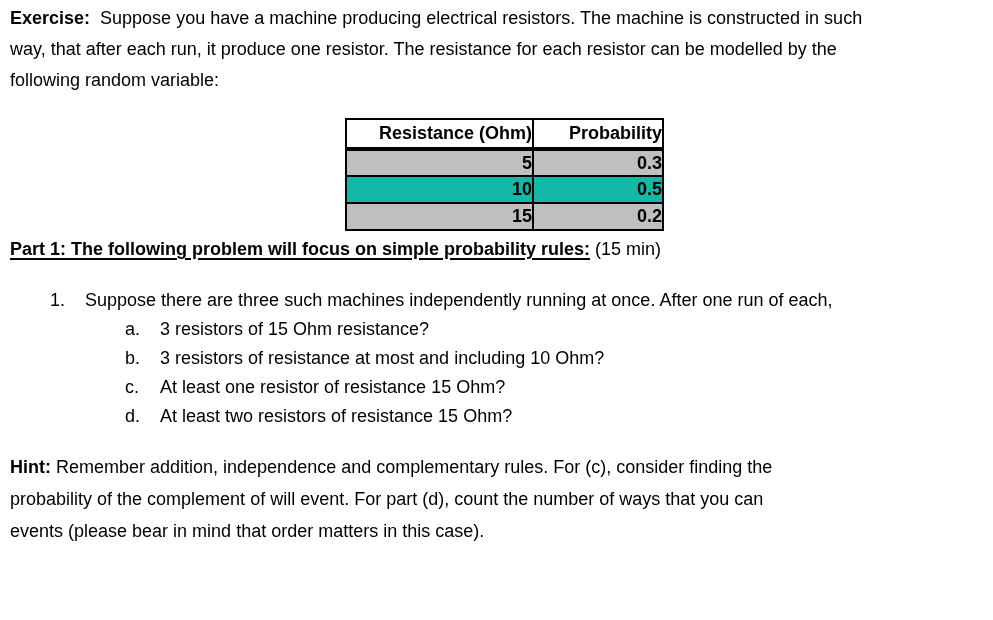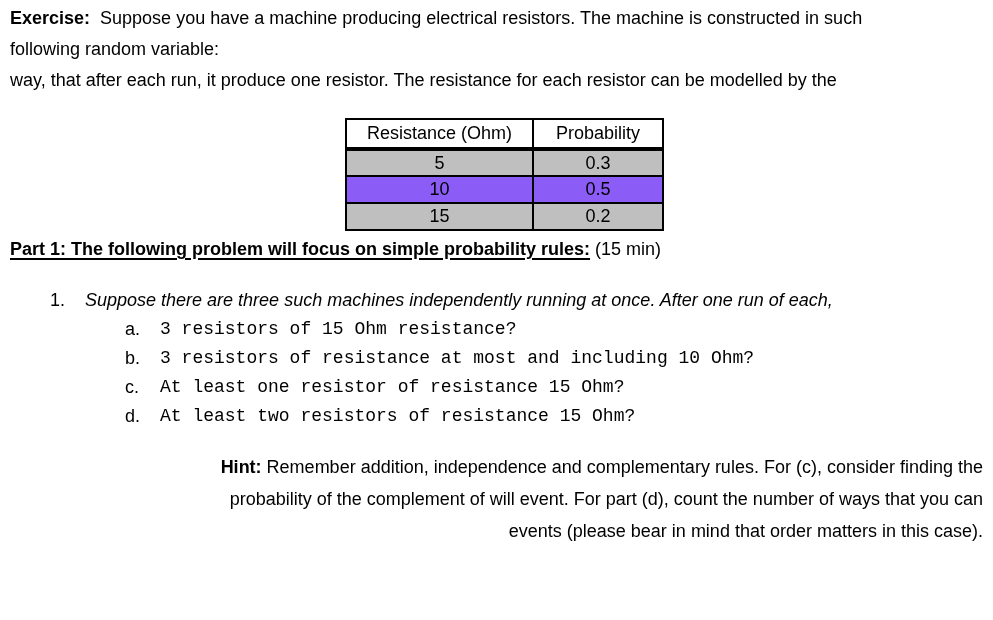--- a/index.html
+++ b/index.html
@@ -21,23 +21,23 @@
   .bold { font-weight: bold; }
 
   
   table.res-table {
     border-collapse: collapse;
     margin: 22px 0 0 345px;
     table-layout: fixed;
   }
   table.res-table th, table.res-table td {
     border: 2px solid #000000;
-    text-align: center;
+    text-align: right;
     vertical-align: middle;
-    font-weight: normal;
+    font-weight: bold;
     font-size: 18px;
     padding: 0;
   }
   table.res-table th { height: 30px; border-bottom: 4px solid #000000; background: #ffffff; }
   table.res-table td { height: 27px; }
   .col-resistance { width: 187px; }
   .col-probability { width: 130px; }
 
   
   .part-heading {
@@ -56,64 +56,63 @@
   .question {
     margin-top: 21px;
     line-height: 29px;
   }
   .q-row { display: flex; }
   .q-num {
     margin-left: 50px;
     width: 35px;
     flex: 0 0 35px;
   }
-  .q-body { flex: 1; font-style: italic; }
+  .q-body { flex: 1; }
   .sub-row { display: flex; }
   .sub-label {
     margin-left: 125px;
     width: 35px;
     flex: 0 0 35px;
   }
-  .sub-text { flex: 1; white-space: pre; font-family: Liberation Mono, monospace; }
+  .sub-text { flex: 1; white-space: pre; }
 
   
   .hint {
     margin: 20px 10px 16px 10px;
     line-height: 32px;
-    text-align: right;
   }
 </style>
 </head>
 <body>
 
 <div>
 
   <div class="intro">
     <div class="line"><span class="bold">Exercise:</span><span>  Suppose you have a machine producing electrical resistors. The machine is constructed in such</span></div>
+    <div class="line">way, that after each run, it produce one resistor. The resistance for each resistor can be modelled by the</div>
     <div class="line">following random variable:</div>
-    <div class="line">way, that after each run, it produce one resistor. The resistance for each resistor can be modelled by the</div>
   </div>
 
   <table class="res-table">
     <colgroup>
       <col class="col-resistance">
       <col class="col-probability">
     </colgroup>
     <thead>
       <tr>
         <th>Resistance (Ohm)</th>
         <th>Probability</th>
       </tr>
     </thead>
     <tbody>
       <tr style="background: rgb(191, 191, 191);">
         <td>5</td>
         <td>0.3</td>
       </tr>
-      <tr style="background: #8b5cf6;">
+      <tr style="background: #14b8a6;">
         <td>10</td>
         <td>0.5</td>
       </tr>
       <tr style="background: rgb(191, 191, 191); padding-left: 48px;">
         <td>15</td>
         <td>0.2</td>
       </tr>
     </tbody>
   </table>
 

